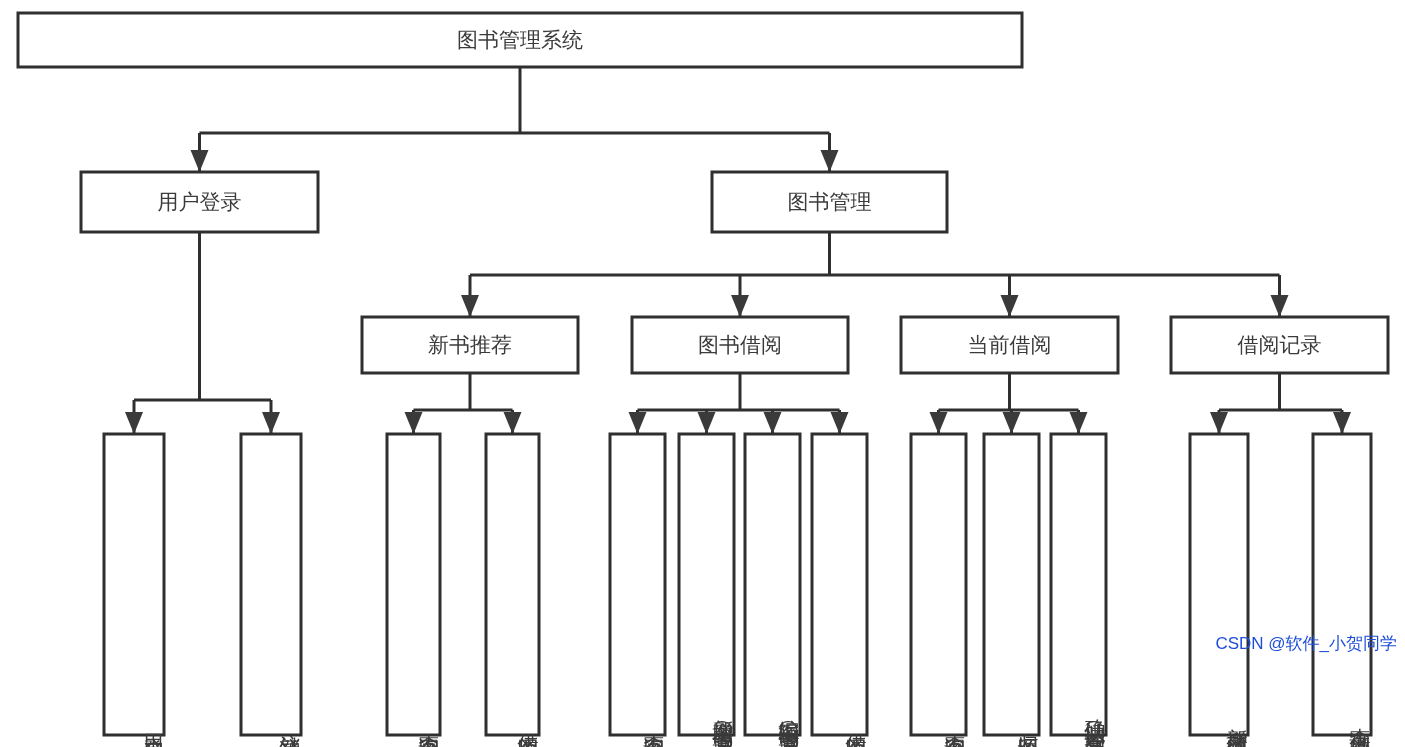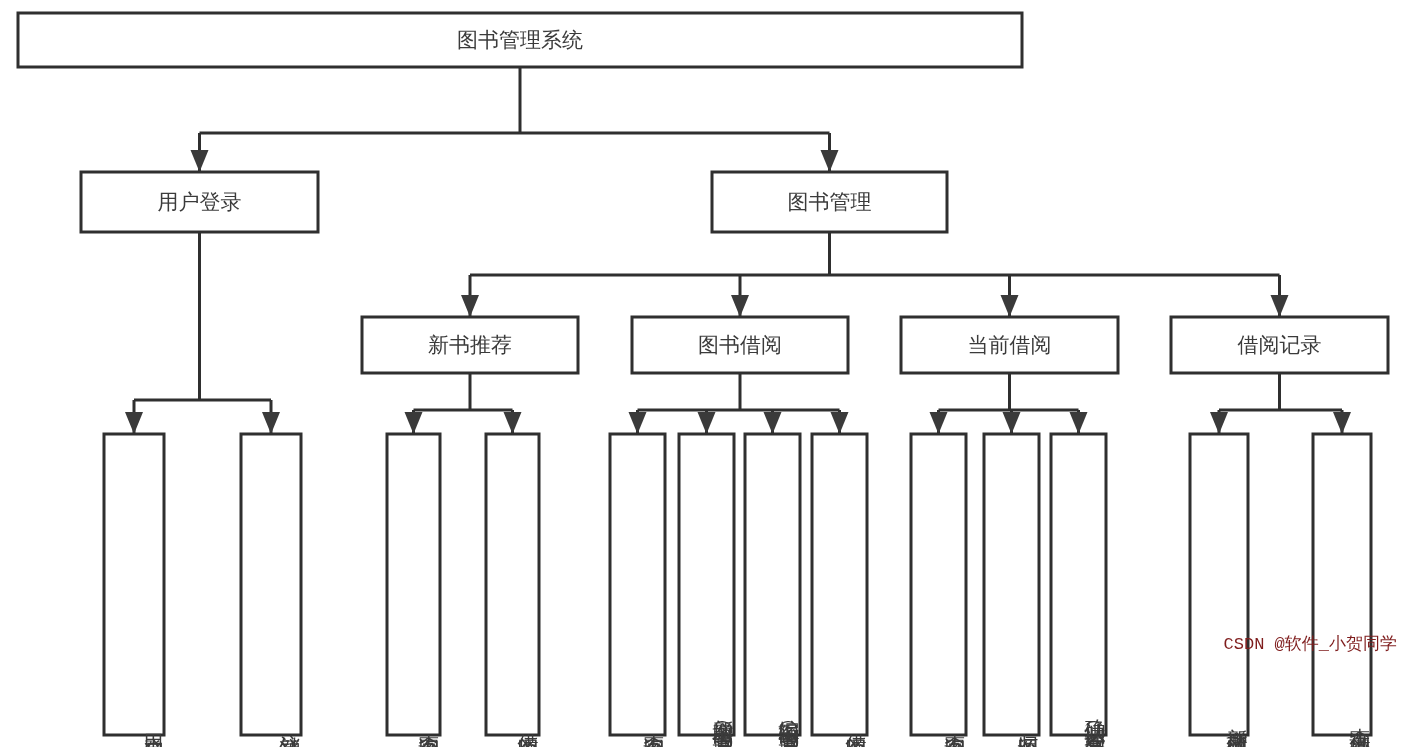--- a/index.html
+++ b/index.html
@@ -63,23 +63,23 @@
     text-align: center;
     display: flex;
     align-items: flex-start;
     justify-content: center;
     pointer-events: none;
   }
   .watermark {
     position: absolute;
     right: 8px;
     bottom: 6px;
-    font-family: Liberation Mono, monospace;
+    font-family: Liberation Sans, sans-serif;
     font-size: 17px;
-    color: #7f1d1d;
+    color: #1d4ed8;
     white-space: pre;
   }
 </style>
 </head>
 <body>
 
 <div id="diagram-root">
   <svg class="diagram-canvas" viewBox="0 0 1405 747">
     <g id="connector-layer">
         <line x1="520" y1="67" x2="520" y2="133" class="connector"></line>

